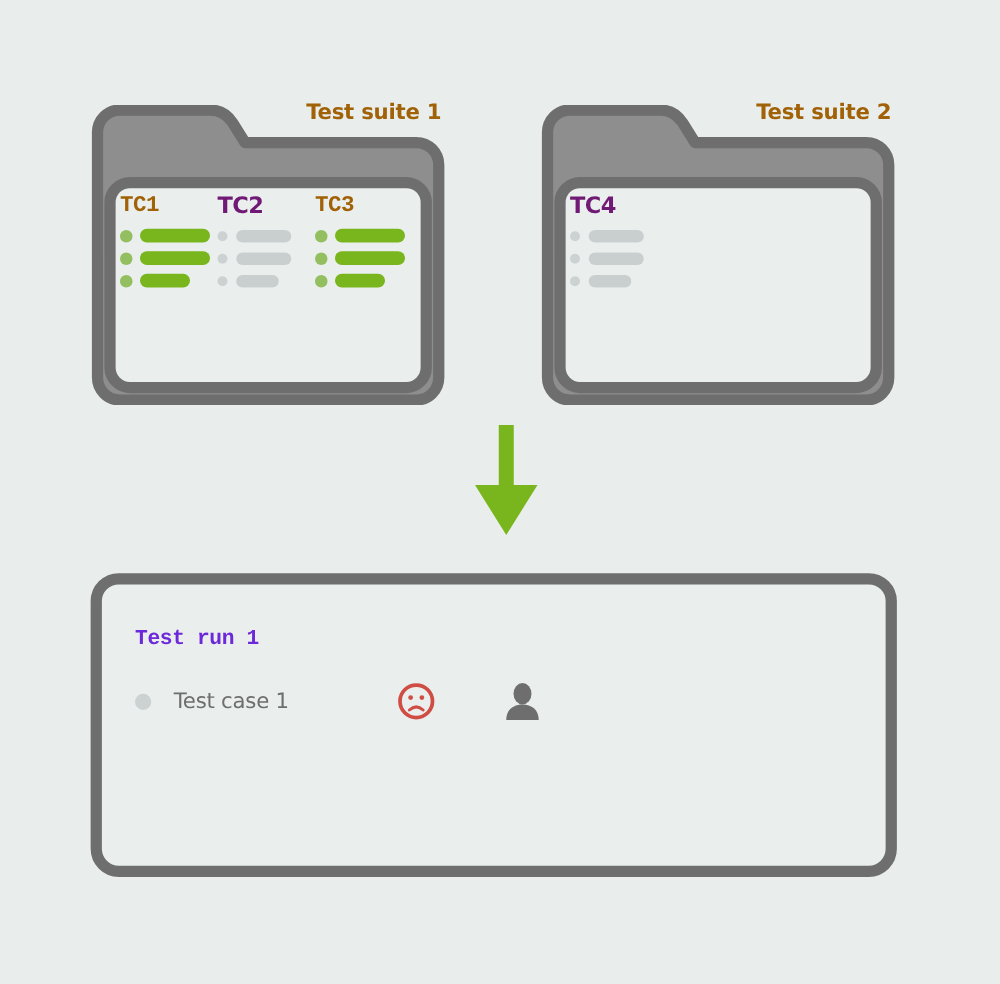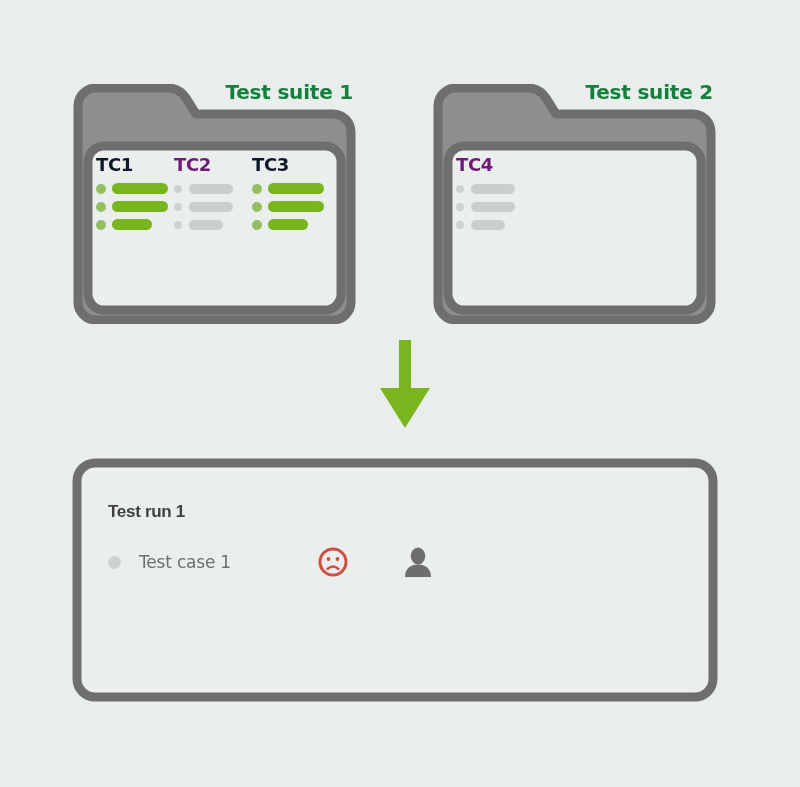--- a/index.html
+++ b/index.html
@@ -29,23 +29,23 @@
   }
   #folder-1 { left: 72px;  top: 84px; }
   #folder-2 { left: 432px; top: 84px; }
 
   .folder-title {
     position: absolute;
     top: -4px;
     right: 4px;
     font-family: "DejaVu Sans", sans-serif;
     font-weight: bold;
-    font-size: 20px;
+    font-size: 17px;
     letter-spacing: -0.2px;
-    color: #15803d;
+    color: #a16207;
     white-space: nowrap;
   }
 
   .folder-svg {
     position: absolute;
     left: 0;
     top: 0;
   }
 
   .folder-content {
@@ -63,21 +63,21 @@
   }
 
   .tc-label {
     font-family: "DejaVu Sans", sans-serif;
     font-weight: bold;
     font-size: 18px;
     letter-spacing: -0.4px;
     margin: 0 0 9px 0;
     line-height: 1;
   }
-  .tc-label.green { color: #0f172a; }
+  .tc-label.green { color: #a16207; font-family: Liberation Mono, monospace; }
   .tc-label.gray  { color: #701a75; }
 
   .tc-row {
     display: flex;
     align-items: center;
     margin-bottom: 7px;
     height: 11px;
   }
   .tc-dot {
     border-radius: 50%;
@@ -109,25 +109,25 @@
 
   .panel-inner {
     position: absolute;
     left: 36px;
     top: 44px;
     right: 20px;
     bottom: 20px;
   }
 
   .panel-title {
-    font-family: Liberation Sans, sans-serif;
+    font-family: Liberation Mono, monospace;
     font-weight: bold;
     font-size: 17px;
     letter-spacing: -0.3px;
-    color: #404040;
+    color: #6d28d9;
     margin: 0 0 18px 0;
   }
 
   .case-row {
     display: flex;
     align-items: center;
     height: 44px;
   }
   .case-bullet {
     width: 13px;

